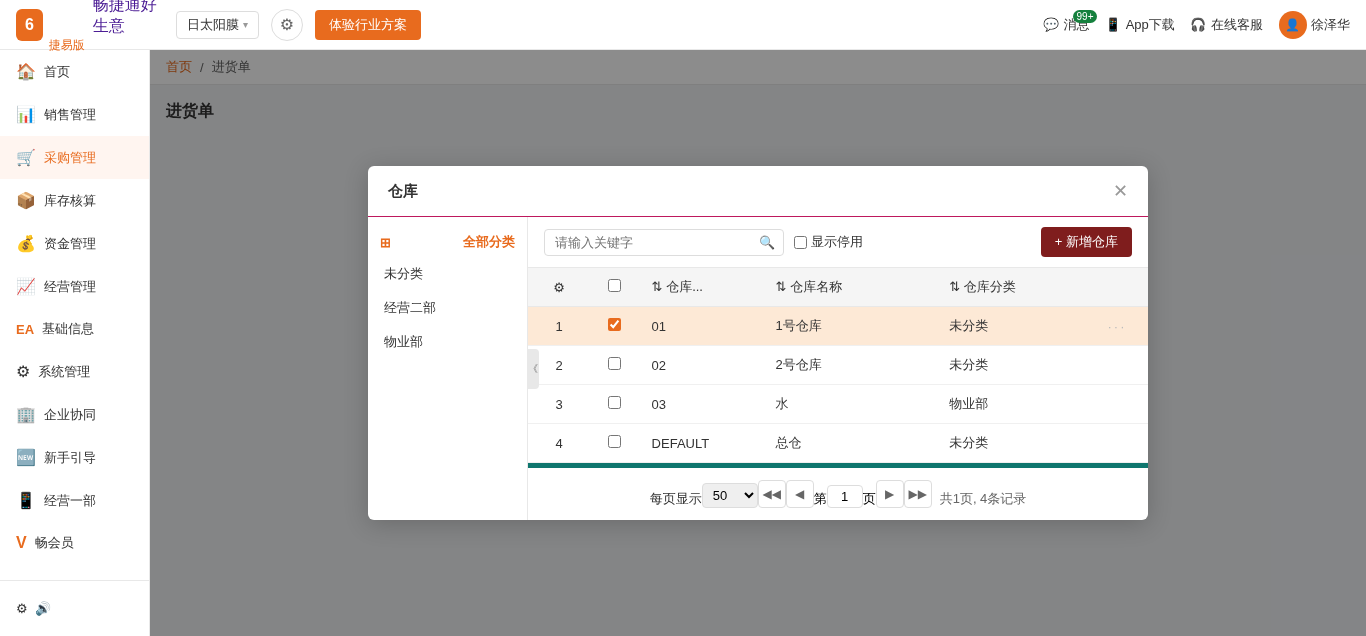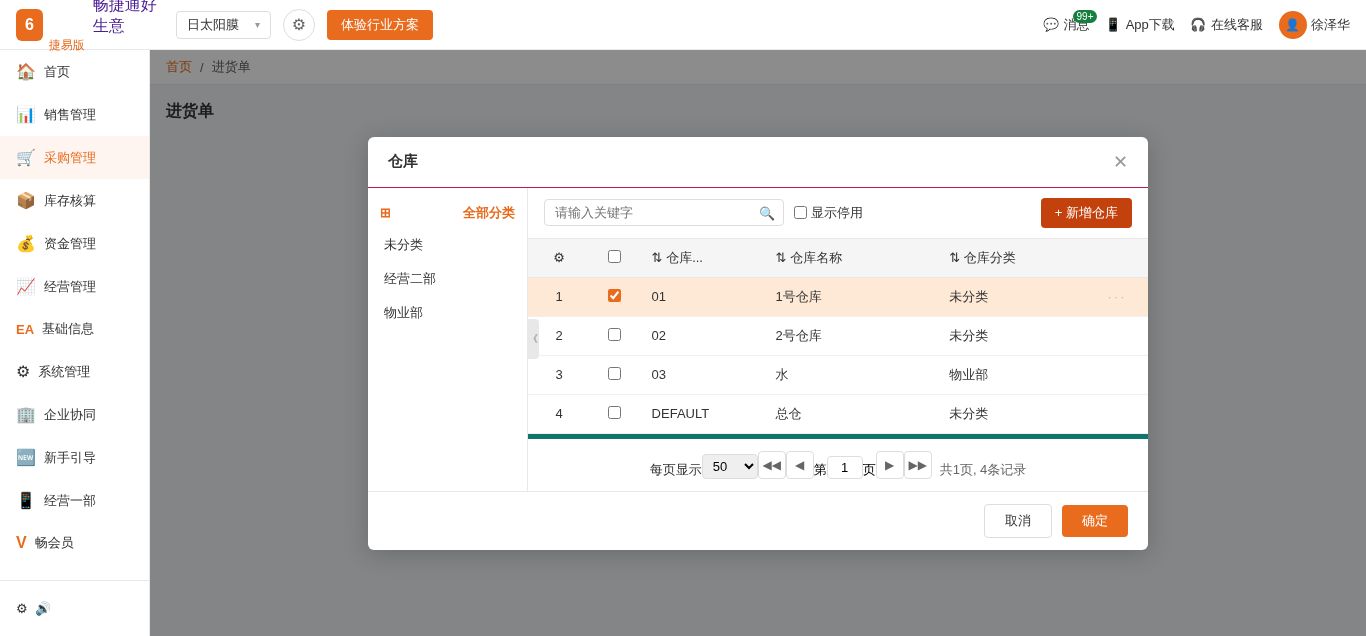--- a/index.html
+++ b/index.html
@@ -26,21 +26,21 @@
       width: 32px; height: 32px;
       background: #e86b1e;
       border-radius: 6px;
       display: flex; align-items: center; justify-content: center;
       color: #fff; font-size: 16px; font-weight: bold;
     }
     .logo-text { font-size: 16px; color: #4c1d95; line-height: 1.3; margin-left: 44px; }
     .logo-sub { font-size: 12px; color: #e86b1e; }
 
     .store-selector {
-      display: flex; align-items: center; gap: 16px;
+      display: flex; align-items: center; gap: 4px;
       padding: 4px 10px;
       border: 1px solid #ddd;
       border-radius: 4px;
       cursor: pointer;
       font-size: 13px;
       color: #333;
       margin-left: 10px;
     }
     .store-selector .arrow { color: #999; font-size: 10px; }
 
@@ -267,21 +267,21 @@
     }
     .show-disabled {
       display: flex;
       align-items: center;
       gap: 4px;
       font-size: 13px;
       color: #333;
     }
     .add-btn {
       margin-left: auto;
-      background: #c2410c;
+      background: #7f1d1d;
       color: #fff;
       border: none;
       border-radius: 4px;
       padding: 6px 14px;
       cursor: pointer;
       font-size: 13px;
     }
 
     
     .data-table {
@@ -638,20 +638,16 @@
               <span>第</span>
               <input class="page-input" type="text" value="1" style="">
               <span>页</span>
               <button class="page-btn">▶</button>
               <button class="page-btn">▶▶</button>
               <span class="page-info">共1页, 4条记录</span>
             </div>
           </div>
         </div>
 
-        <div class="modal-footer">
-          <button class="cancel-btn">取消</button>
-          <button class="confirm-btn">确定</button>
-        </div>
       </div>
     </div>
   </div>
 </div>
 
 </body></html>

